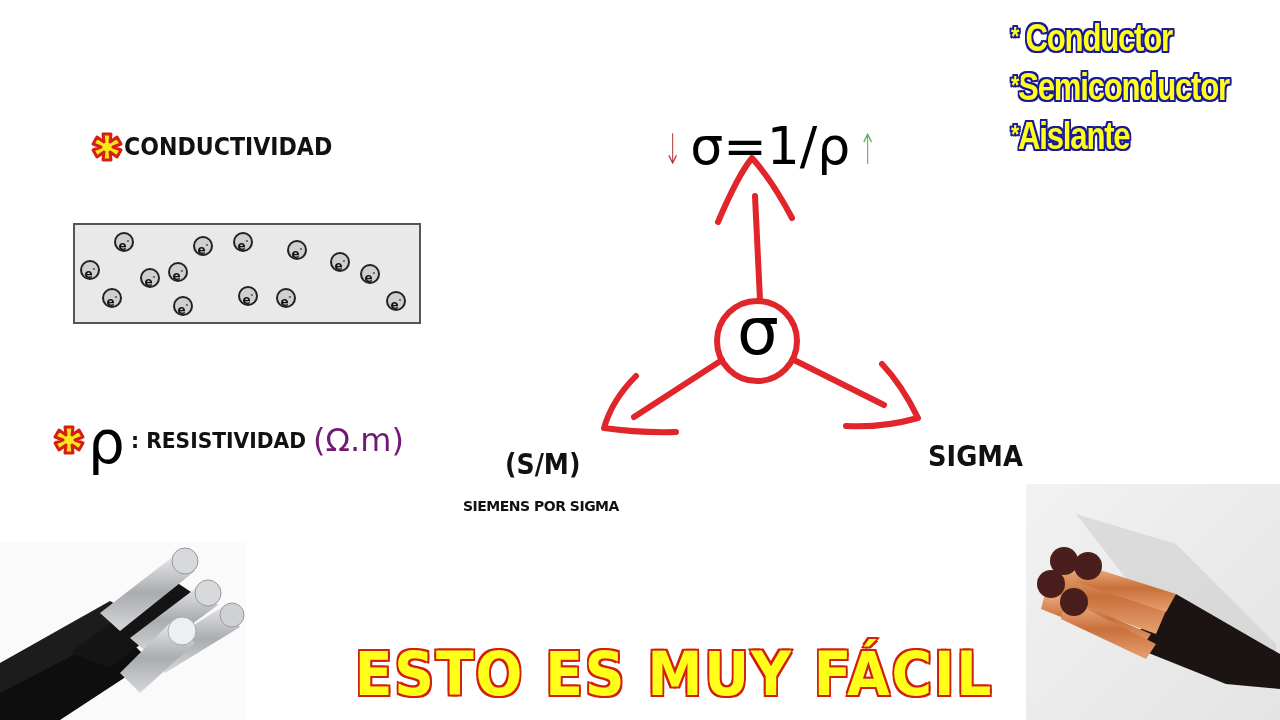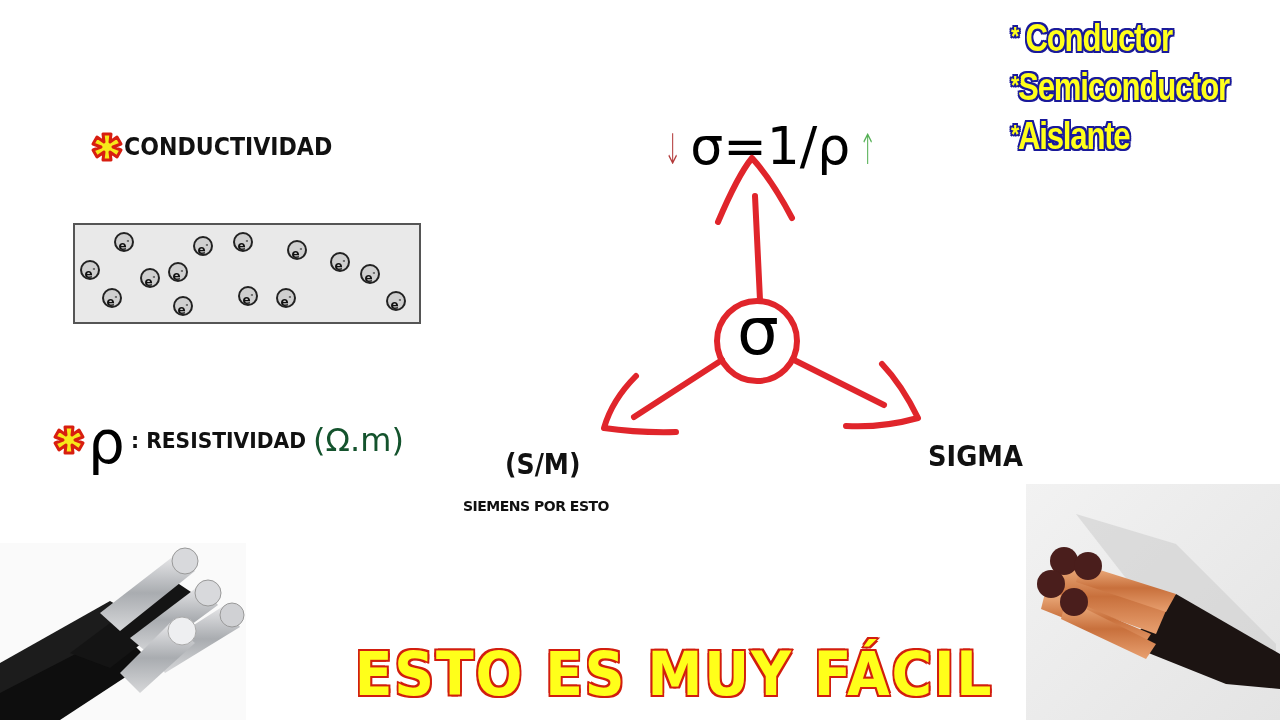--- a/index.html
+++ b/index.html
@@ -28,21 +28,21 @@
   
   .ebox { left:73px; top:223px; width:344px; height:97px; background:#e9e9e9; border:2px solid #555; }
   .electron { position:absolute; width:20px; height:20px; border-radius:50%; background:#cfcfcf; border:2px solid #222;
     font-family:"DejaVu Sans", sans-serif; font-size:12px; font-weight:bold; color:#111; text-align:center; line-height:19px; box-sizing:border-box; }
   .electron sup { font-size:7px; position:relative; top:-2px; }
 
   
   .resist { left:52px; top:408px; display:flex; align-items:center; white-space:nowrap; }
   .rho { font-family:"DejaVu Sans", sans-serif; font-size:58px; line-height:58px; color:#000; margin-left:2px; margin-top:6px; }
   .resist-label { font-family:"DejaVu Sans", sans-serif; font-weight:bold; font-size:22px; color:#111; margin-left:6px; transform:scaleX(0.92); transform-origin:left; }
-  .resist-unit { font-family:"DejaVu Sans", sans-serif; font-size:32px; color:#14532d; margin-left:-8px; }
+  .resist-unit { font-family:"DejaVu Sans", sans-serif; font-size:32px; color:#701a75; margin-left:-8px; }
 
   
   .sm { left:505px; top:448px; font-family:"DejaVu Sans", sans-serif; font-weight:bold; font-size:28px; color:#111; transform:scaleX(0.9); transform-origin:left; }
   .siemens { left:463px; top:498px; font-family:"DejaVu Sans", sans-serif; font-weight:bold; font-size:14px; color:#111; letter-spacing:-0.5px; }
   .sigma-label { left:928px; top:440px; font-family:"DejaVu Sans", sans-serif; font-weight:bold; font-size:28px; color:#111; transform:scaleX(0.92); transform-origin:left; }
 
   
   .diagram { left:0; top:0; }
   .sigma-char { left:722px; top:292px; font-family:"DejaVu Sans", sans-serif; font-size:66px; color:#000; line-height:80px; width:72px; text-align:center; }
 
@@ -120,21 +120,21 @@
 
     <path d="M796,361 L884,405"></path>
     <path d="M882,364 Q902,385 918,418 Q882,428 846,426"></path>
 
     <circle cx="757" cy="341" r="40"></circle>
   </g>
 </svg>
 <div class="abs sigma-char">σ</div>
 
 <div class="abs sm">(S/M)</div>
-<div class="abs siemens">SIEMENS POR ESTO</div>
+<div class="abs siemens">SIEMENS POR SIGMA</div>
 <div class="abs sigma-label">SIGMA</div>
 
 <div class="abs img-left">
   <svg width="246" height="177" viewBox="0 0 246 177">
     <defs>
       <linearGradient id="alu" x1="0" y1="0" x2="0" y2="1">
         <stop offset="0" stop-color="#e8e8ea"></stop>
           <stop offset="0.5" stop-color="#a9acb0"></stop>
           <stop offset="1" stop-color="#d6d7d9"></stop>
       </linearGradient>

